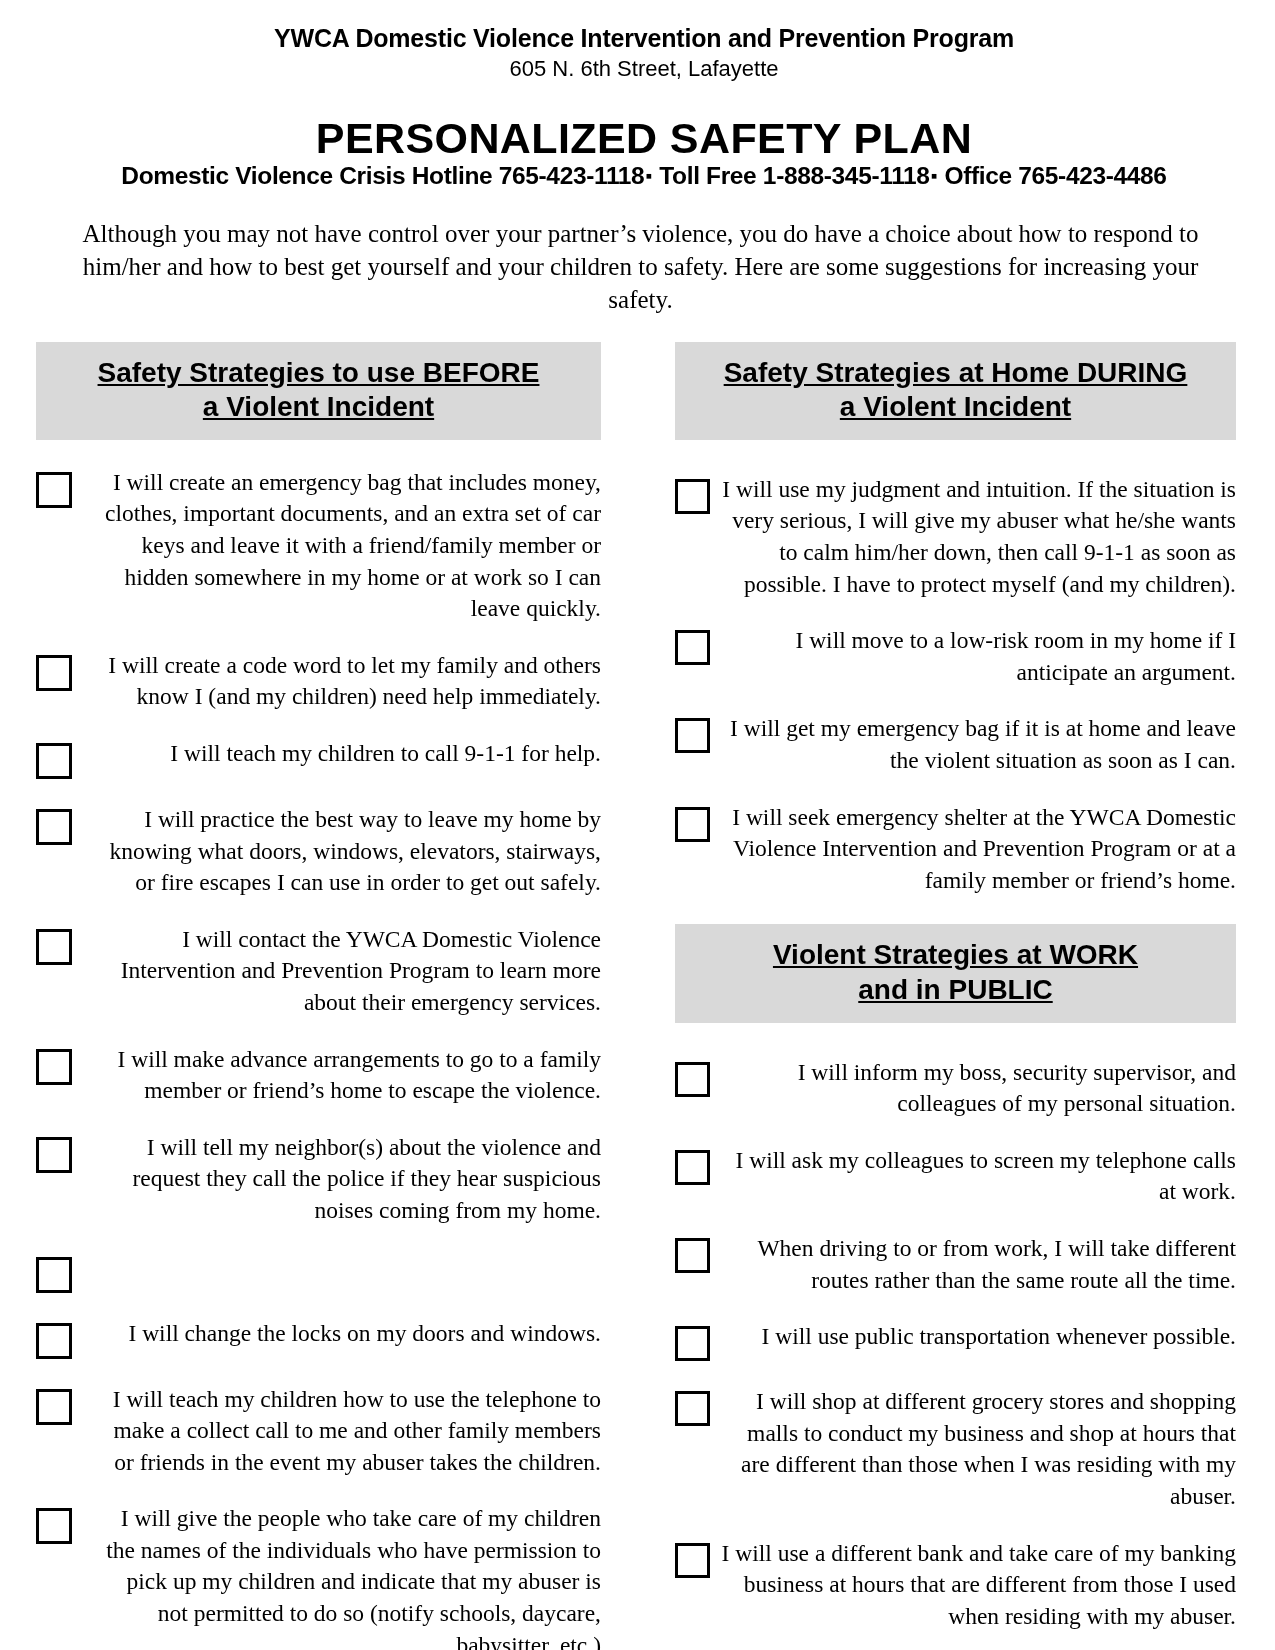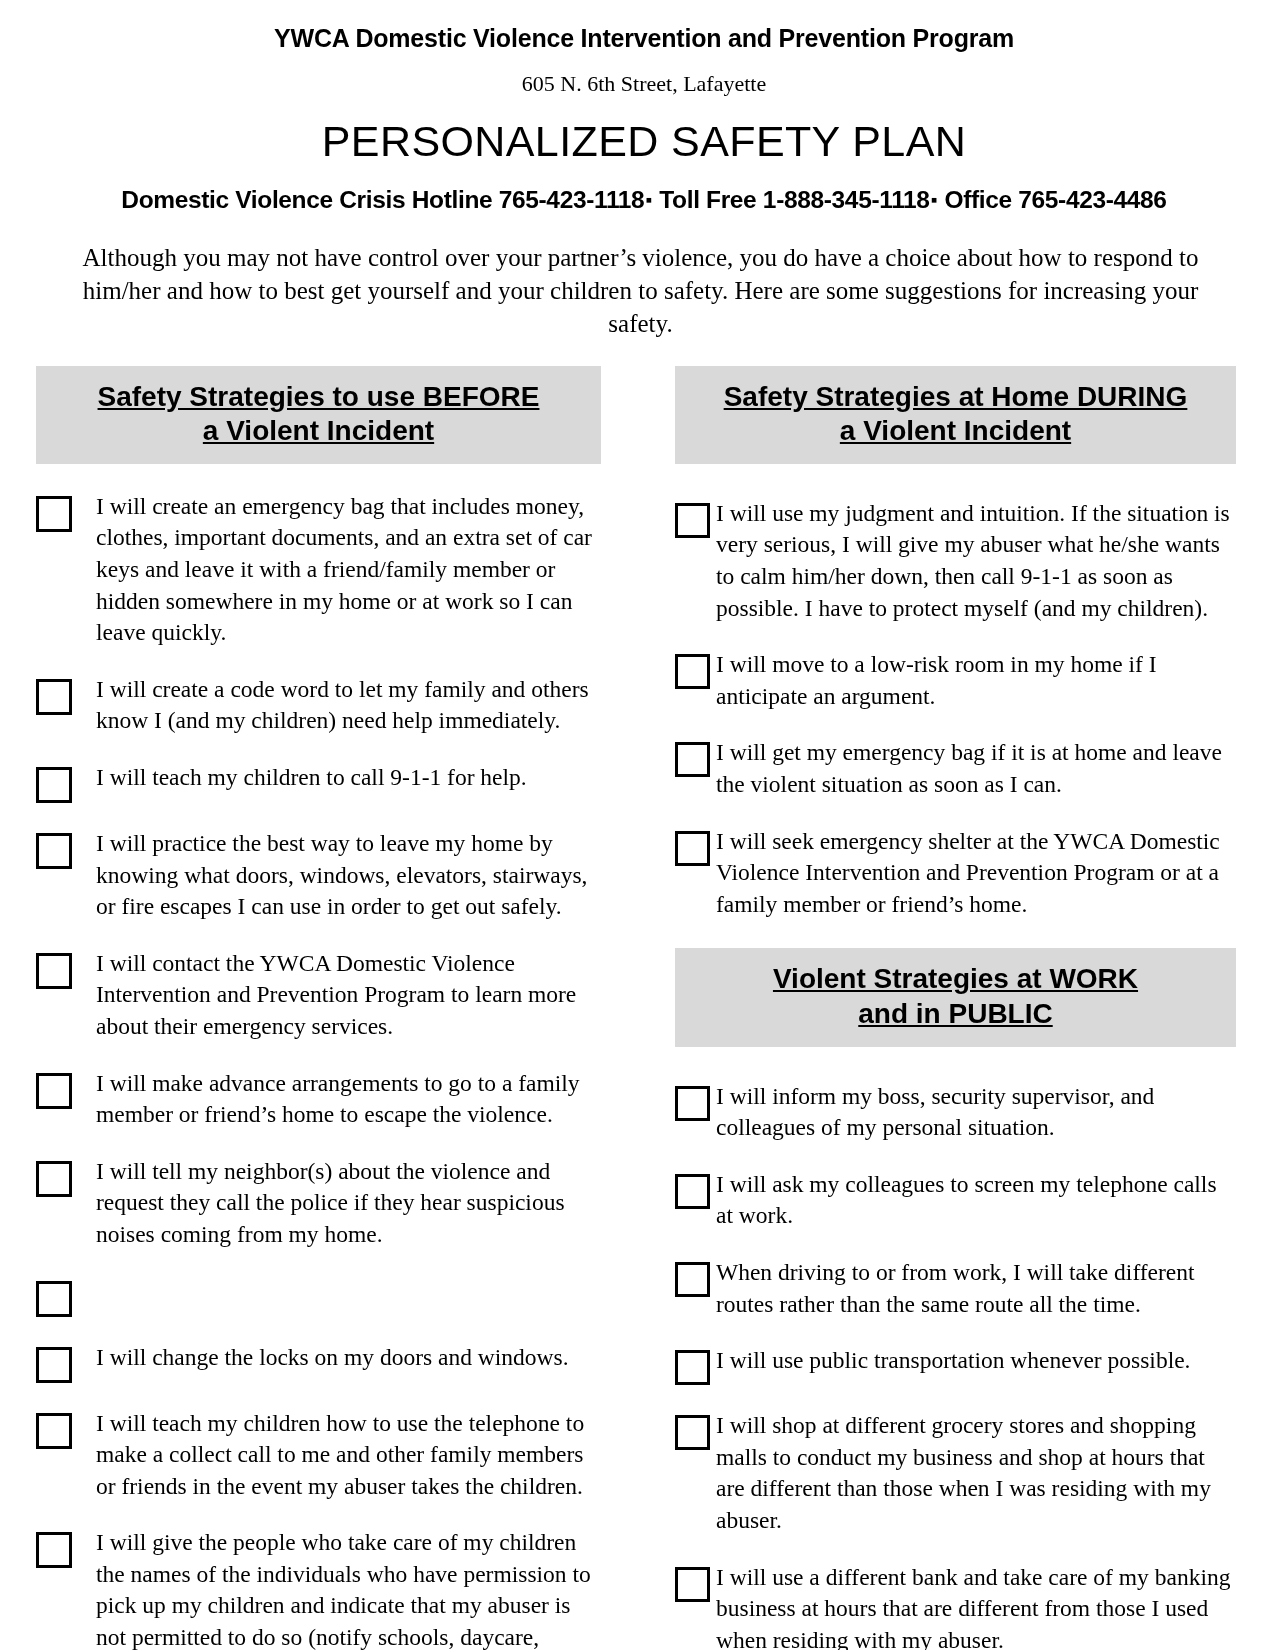--- a/index.html
+++ b/index.html
@@ -30,38 +30,37 @@
     padding-left: 13px;
   }
   .org-name {
     font-family: "Liberation Sans", sans-serif;
     font-weight: bold;
     font-size: 25px;
     letter-spacing: -0.2px;
     line-height: 1.15;
   }
   .org-address {
-    font-family: Liberation Serif, serif;
+    font-family: Liberation Sans, sans-serif;
     font-size: 22px;
-    margin-top: 18px;
+    margin-top: 3px;
     line-height: 1.15;
   }
   .doc-title {
     font-family: "Liberation Sans", sans-serif;
-    font-weight: normal;
+    font-weight: bold;
     font-size: 43px;
     letter-spacing: 0.4px;
-    margin-top: 22px;
+    margin-top: 34px;
     line-height: 1.1;
   }
   .hotline {
     font-family: "Liberation Sans", sans-serif;
     font-weight: bold;
     font-size: 24.5px;
-    margin-top: 21px;
     letter-spacing: -0.35px;
     line-height: 1.15;
   }
   .hotline .sep {
     font-size: 19px;
     vertical-align: 2px;
     padding: 0 1px;
   }
 
   .intro {
@@ -124,20 +123,21 @@
     margin-top: 5px;
   }
   .col.right .checkbox { width: 35px; height: 35px; }
 
   .item-text {
     font-family: "Liberation Serif", serif;
     font-size: 23.5px;
     line-height: 1.345;
     margin-left: 24px;
     flex: 1 1 auto;
+    text-align: right;
   }
   .col.right .item-text {
     font-size: 23.5px;
     margin-left: 6px;
   }
 
   .spacer-band { height: 28px; }
 </style>
 </head>
 <body>

